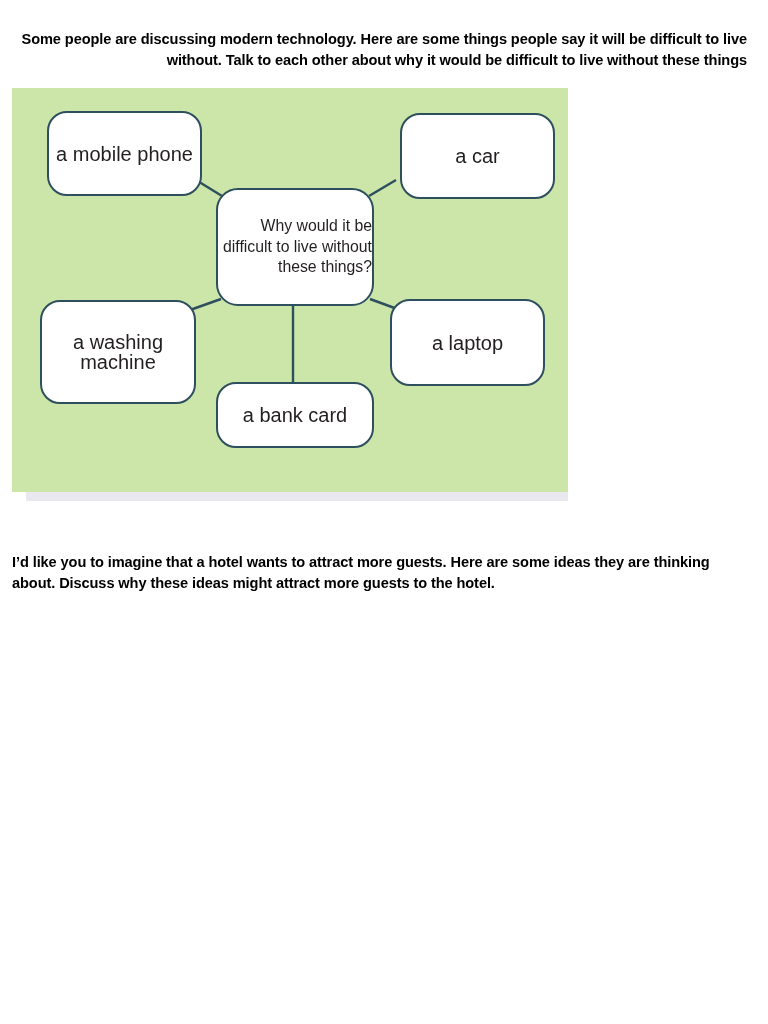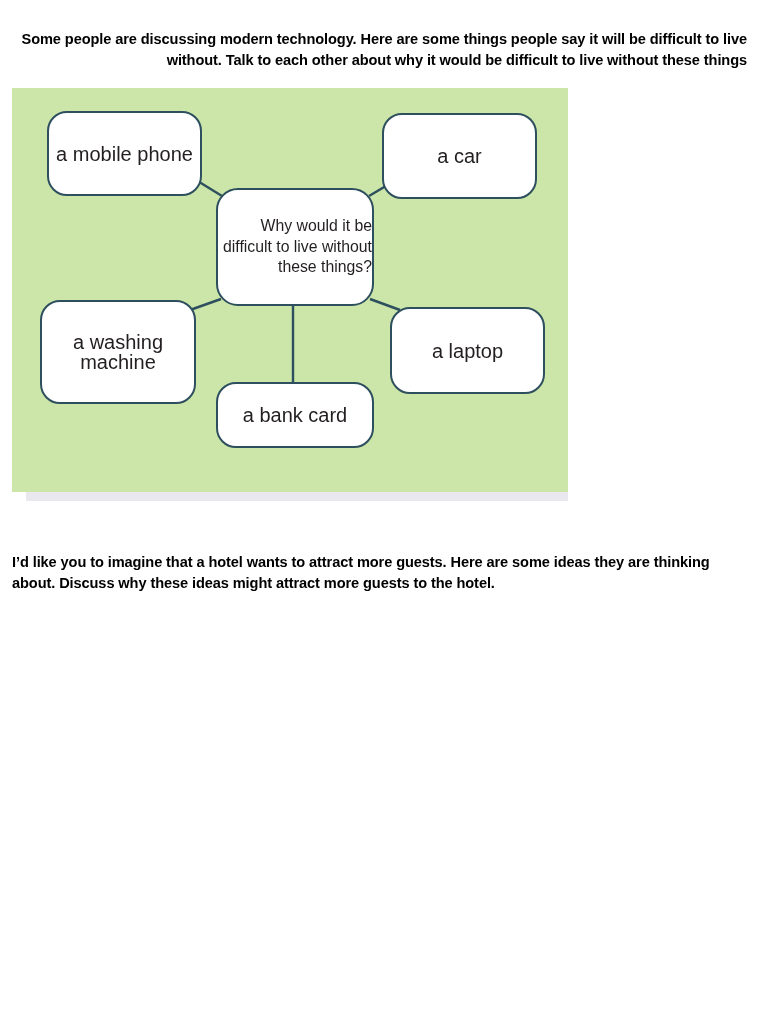--- a/index.html
+++ b/index.html
@@ -75,24 +75,24 @@
     z-index: 2;
   }
   .node-center {
     border-radius: 22px;
     font-size: 15.8px;
     line-height: 20.5px;
   }
 
   
   #node-mobile-phone    { left: 47px;  top: 111px; width: 155px; height: 85px; }
-  #node-car             { left: 382px; top: 113px; width: 155px; height: 86px; }
+  #node-car             { left: 400px; top: 113px; width: 155px; height: 86px; }
   #node-center          { left: 216px; top: 188px; width: 158px; height: 118px; text-align: right; }
   #node-washing-machine { left: 40px;  top: 300px; width: 156px; height: 104px; }
-  #node-laptop          { left: 390px; top: 307px; width: 155px; height: 87px; }
+  #node-laptop          { left: 390px; top: 299px; width: 155px; height: 87px; }
   #node-bank-card       { left: 216px; top: 382px; width: 158px; height: 66px; }
 </style>
 </head>
 <body>
 
 <p class="instruction" id="instruction-top">Some people are discussing modern technology. Here are some things people say it will be difficult to live without. Talk to each other about why it would be difficult to live without these things</p>
 
 <div class="diagram-panel"></div>
 <div class="panel-shadow"></div>
 

